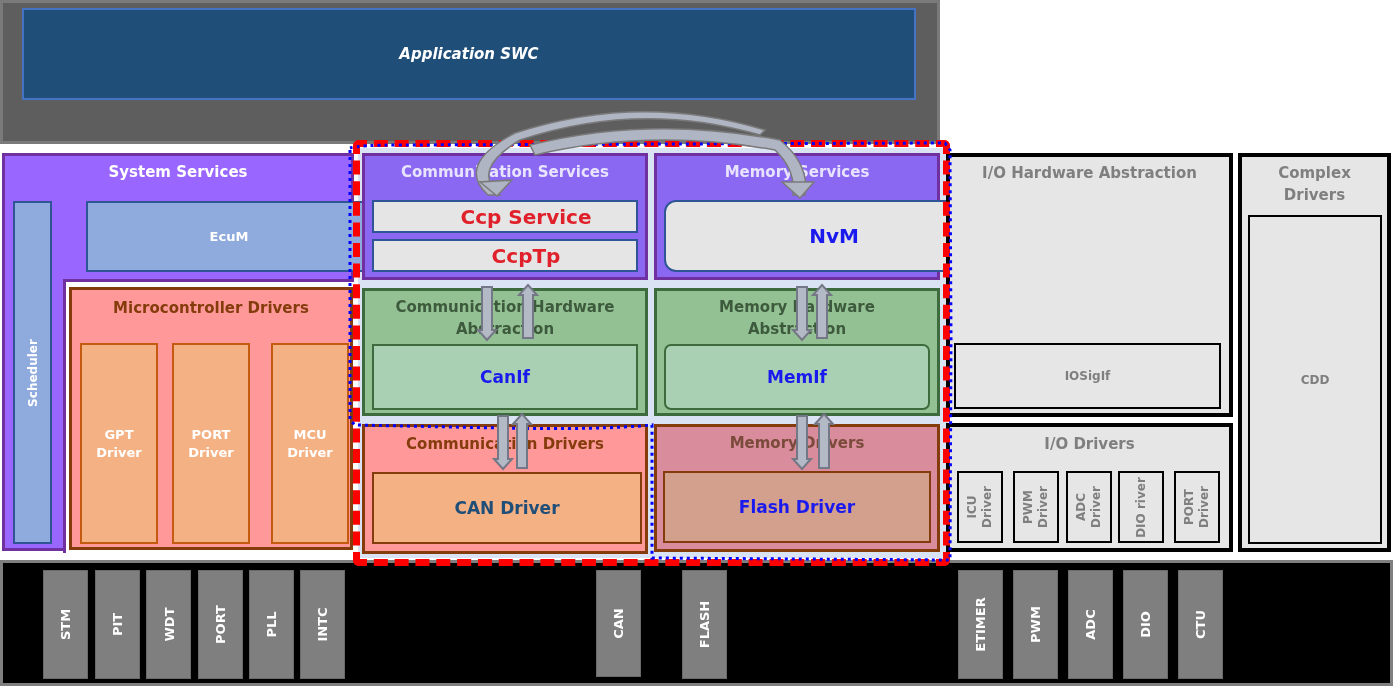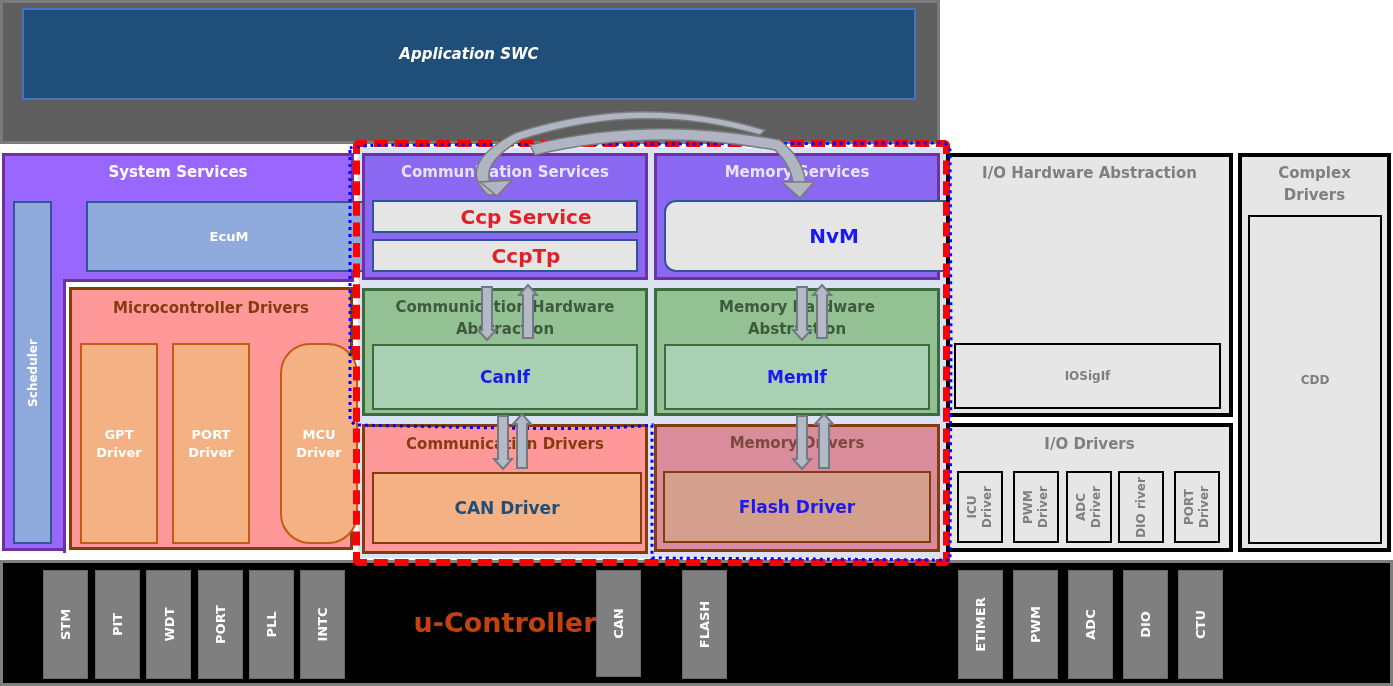--- a/index.html
+++ b/index.html
@@ -45,21 +45,21 @@
 
   
   .io-box { background:#e7e6e6; border:4px solid #000; }
   .io-title { color:#7f7f7f; font-size:15px; font-weight:bold; line-height:22px; }
   .io-sub { background:#e7e6e6; border:2px solid #000; color:#7f7f7f; font-size:12px; font-weight:bold; }
   .io-drv { top:471px; width:46px; height:72px; background:#e7e6e6; border:2px solid #000; }
   .io-drv-label { color:#7f7f7f; font-size:12px; font-weight:bold; transform:rotate(-90deg); white-space:nowrap; line-height:15px; text-align:center; }
 
   
   #uc { left:0; top:560px; width:1393px; height:126px; background:#000; border:3px solid #7f7f7f; }
-  #uc-title { left:400px; top:600px; width:210px; height:44px; color:#c2410c; font-size:27px; font-weight:bold; }
+  #uc-title { left:400px; top:600px; width:210px; height:44px; color:#000000; font-size:27px; font-weight:bold; }
   .periph { top:570px; width:45px; height:109px; background:#7f7f7f; border:1px solid #6a6a6a; }
   .periph-label { color:#fff; font-size:13px; font-weight:bold; transform:rotate(-90deg); white-space:nowrap; }
 
   
   #red-dash { left:353px; top:140px; width:597px; height:426px; border:7px dashed #ff0000; border-radius:6px; pointer-events:none; }
   svg.overlay { position:absolute; left:0; top:0; pointer-events:none; }
 </style>
 </head>
 <body>
 
@@ -86,21 +86,21 @@
       <div>GPT</div>
       <div>Driver</div>
     </div>
 </div>
 <div class="abs center mcu-drv" style="left:172px;">
   <div>
       <div>PORT</div>
       <div>Driver</div>
     </div>
 </div>
-<div class="abs center mcu-drv" style="left:280px;border-radius:30px;">
+<div class="abs center mcu-drv" style="left:271px;">
   <div>
       <div>MCU</div>
       <div>Driver</div>
     </div>
 </div>
 
 <div class="abs svc-box" style="left:362px; top:153px; width:286px; height:127px;"></div>
 <div class="abs center svc-title" style="left:362px; top:160px; width:286px; height:24px;">Communication Services</div>
 <div class="abs center svc-sub red-text" style="left:372px; top:200px; width:266px; height:33px;">
   <span>Ccp Service</span>
@@ -126,21 +126,21 @@
   <span>CanIf</span>
 </div>
 
 <div class="abs hw-box" style="left:654px; top:288px; width:286px; height:128px;"></div>
 <div class="abs center hw-title" style="left:654px; top:296px; width:286px; height:44px;">
   <div>
       <div>Memory Hardware</div>
       <div>Abstraction</div>
     </div>
 </div>
-<div class="abs center hw-sub blue-text" style="left:664px; top:344px; width:266px; height:66px;">
+<div class="abs center hw-sub blue-text" style="left:664px; top:344px; width:266px; height:66px;border-radius:7px;">
   <span>MemIf</span>
 </div>
 
 <div class="abs drv-box-c" style="left:362px; top:424px; width:286px; height:130px;"></div>
 <div class="abs center drv-title" style="left:362px; top:432px; width:286px; height:24px;">Communication Drivers</div>
 <div class="abs center drv-sub-c" style="left:372px; top:472px; width:270px; height:72px;">
   <span>CAN Driver</span>
 </div>
 
 <div class="abs drv-box-m" style="left:654px; top:424px; width:286px; height:128px;"></div>

